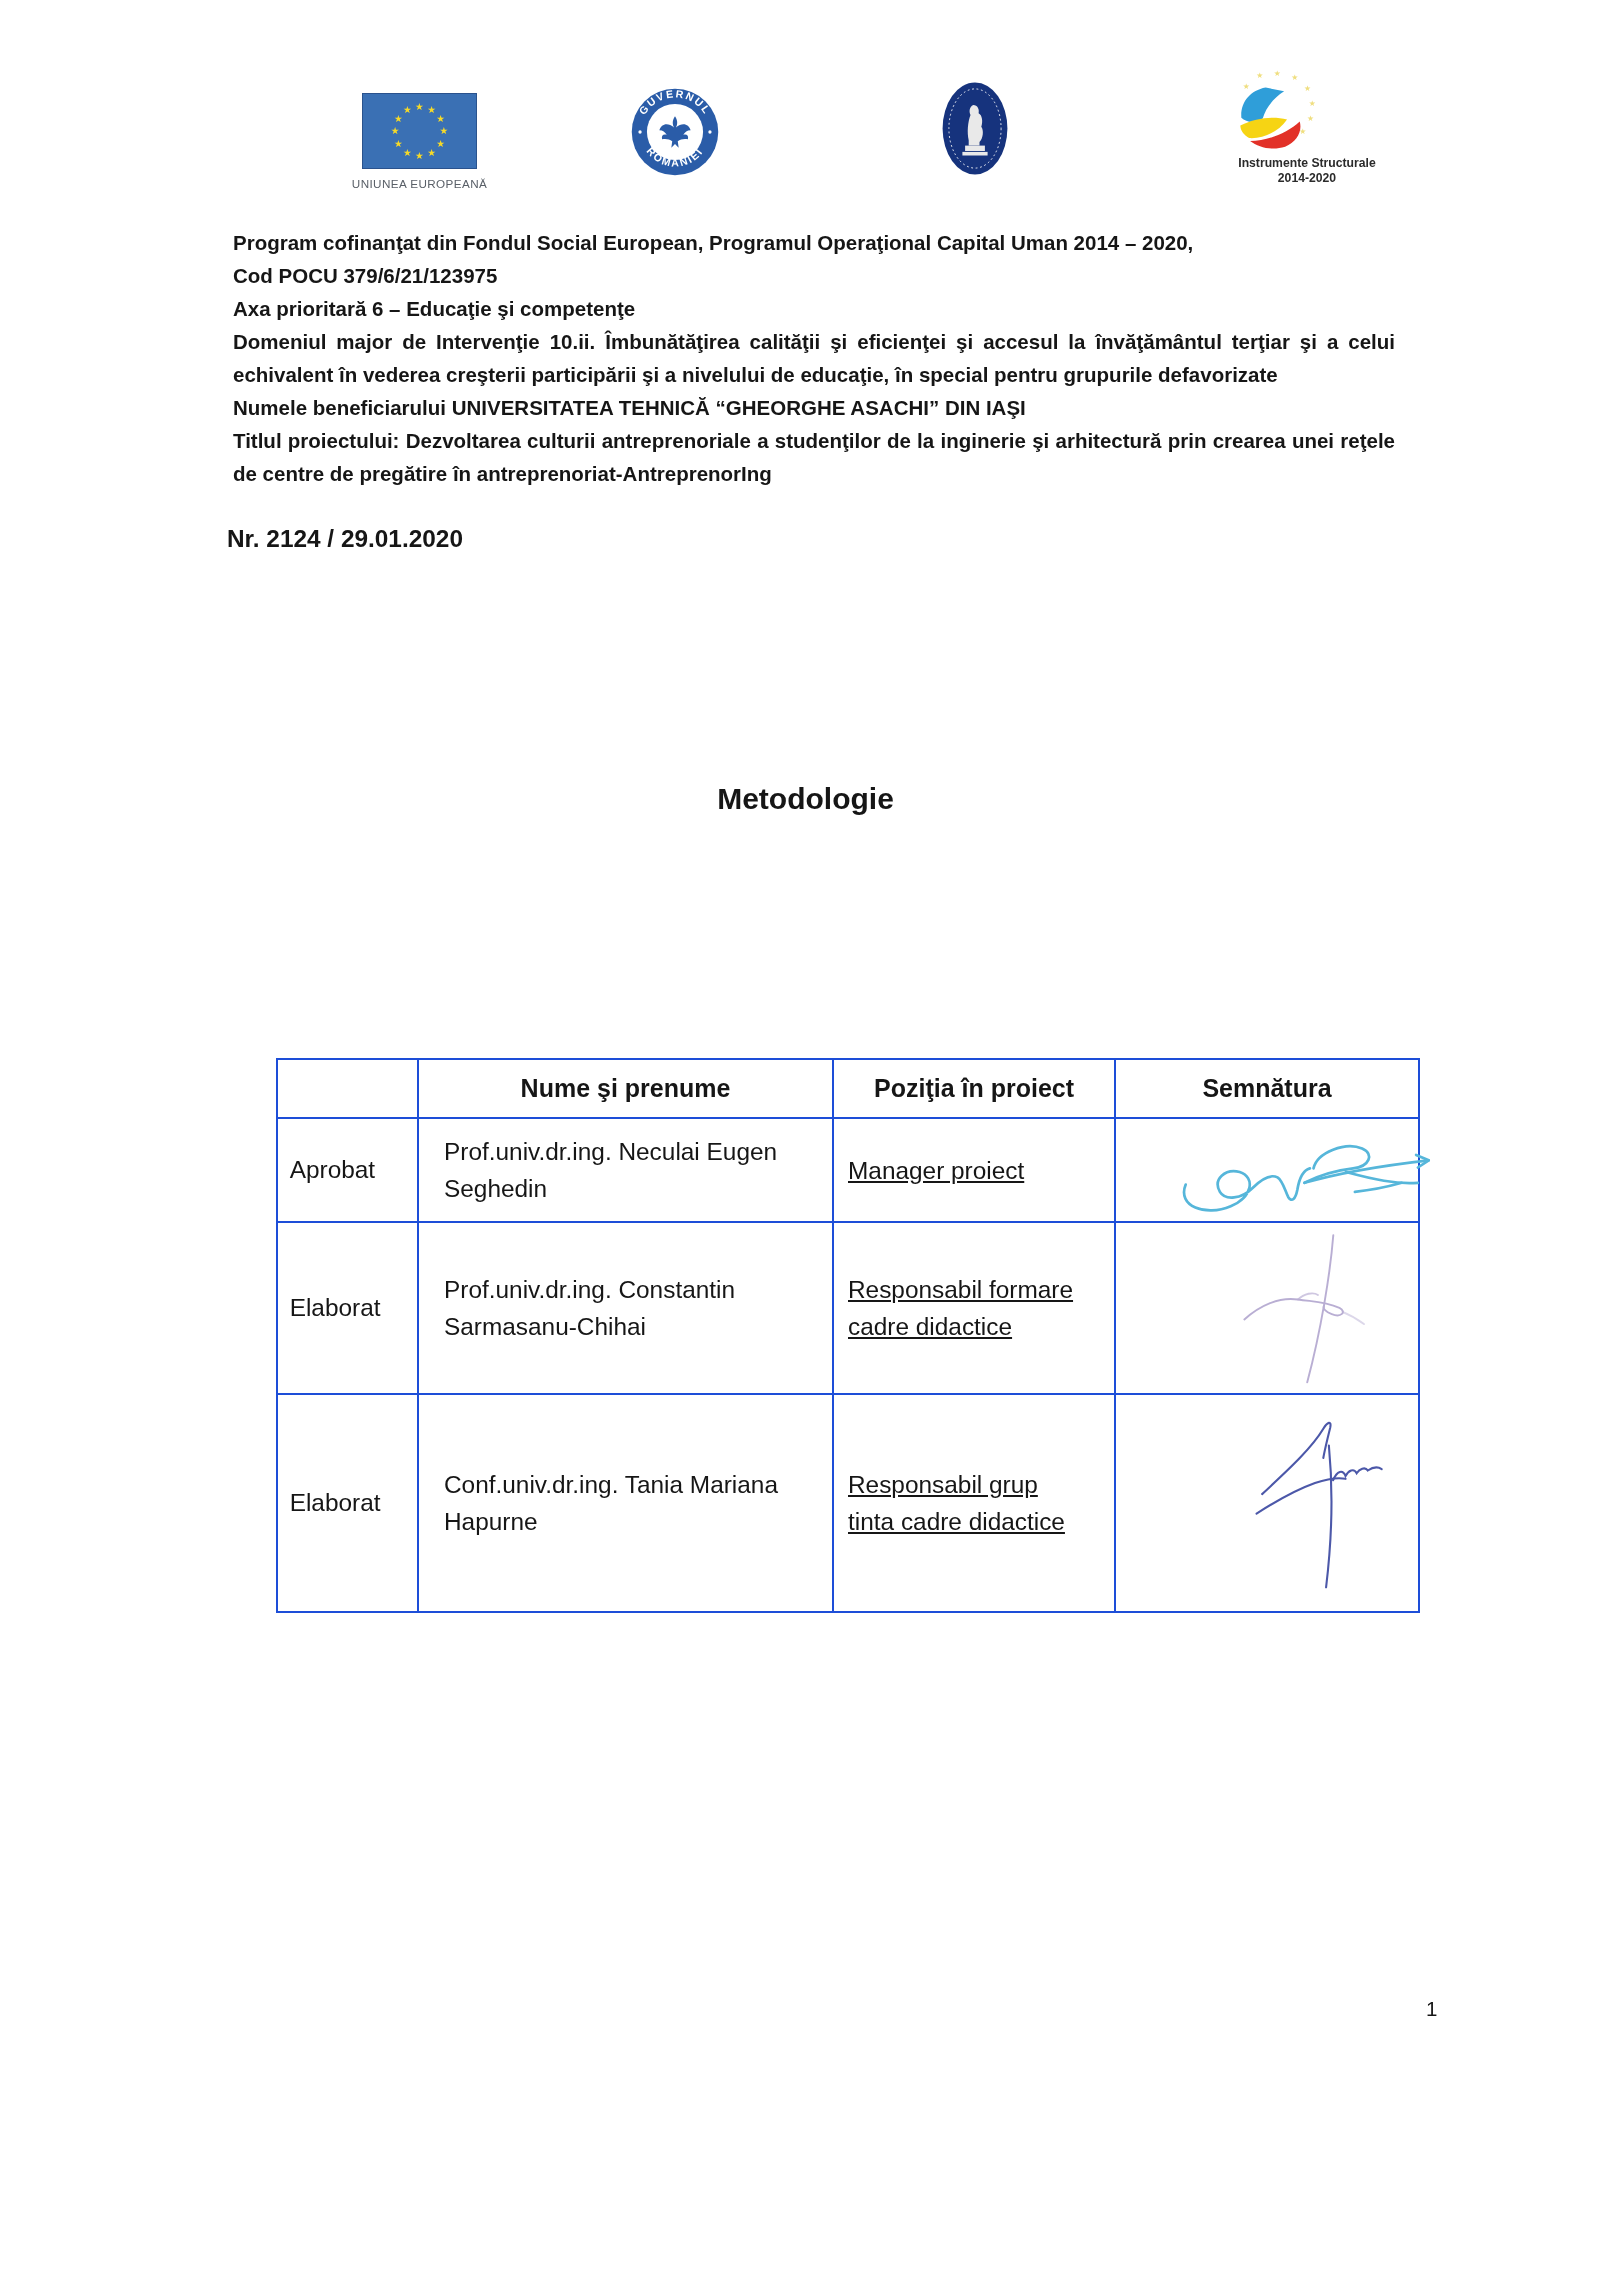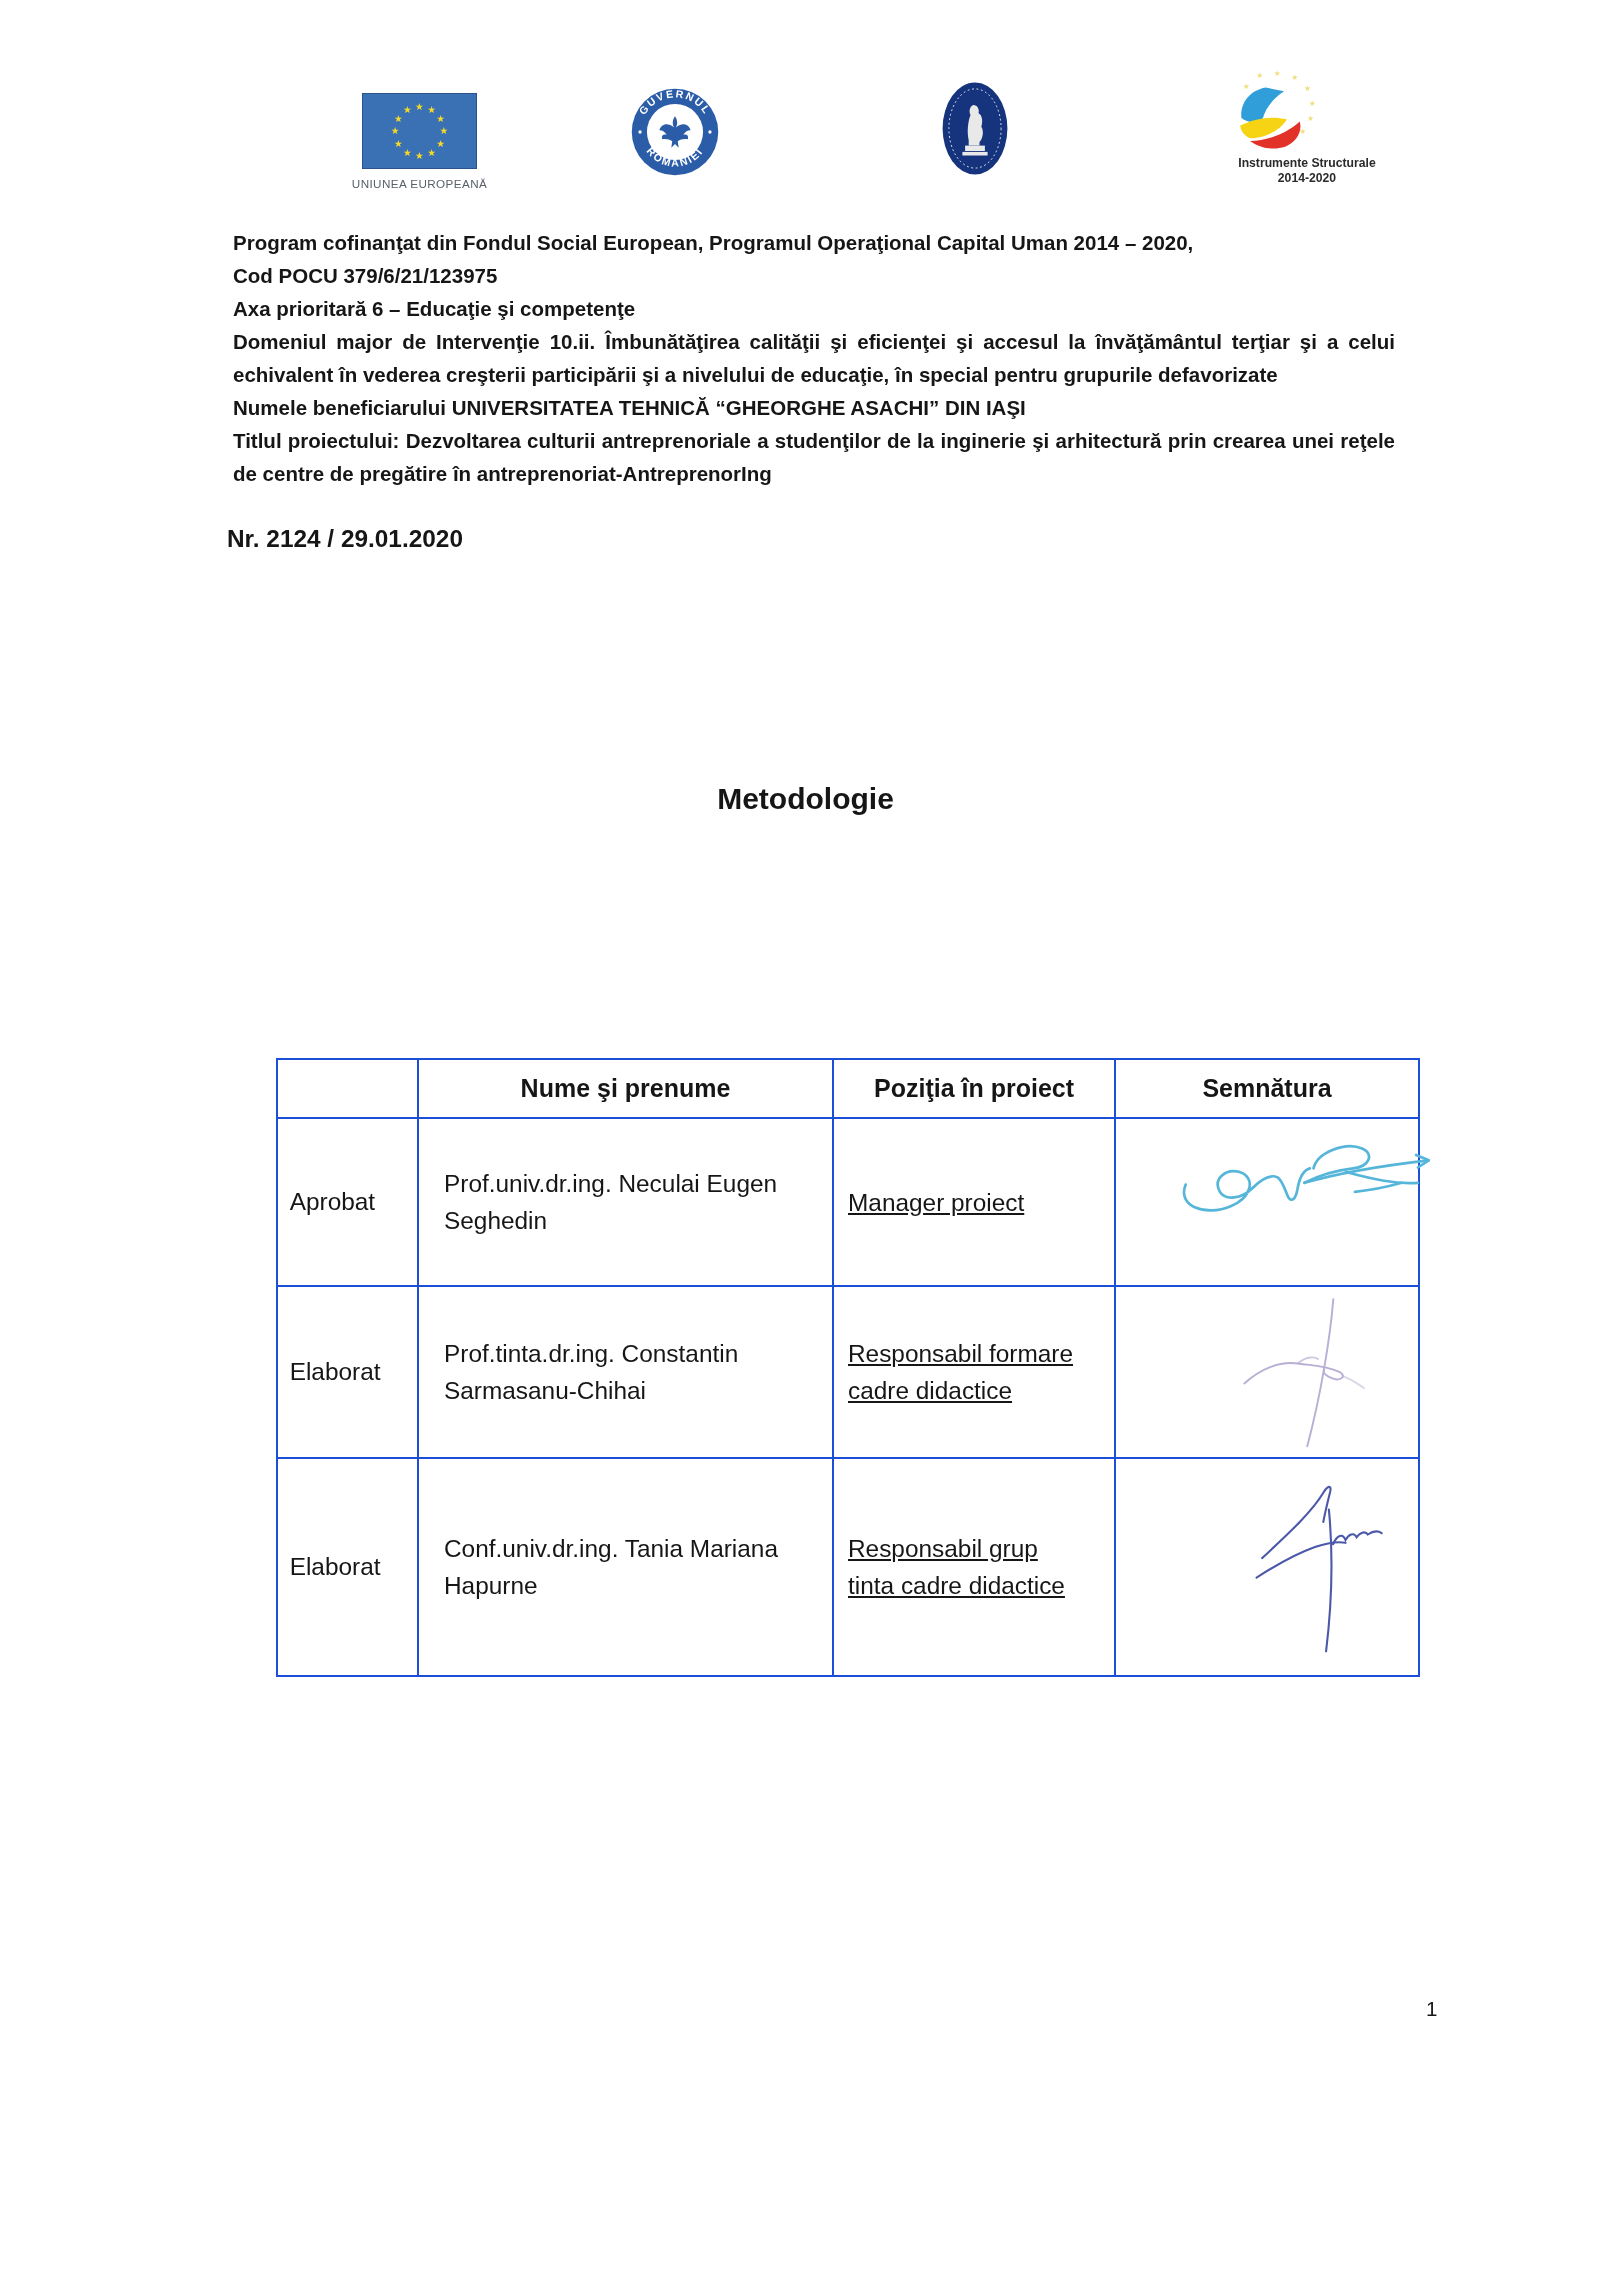--- a/index.html
+++ b/index.html
@@ -83,21 +83,21 @@
     vertical-align: middle;
   }
   .sign-table { border: 2.9px solid #1d1d1d; }
   .sign-table th {
     height: 59px;
     font-size: 25px;
     font-weight: bold;
     text-align: center;
   }
   .sign-table td { font-size: 24.4px; font-weight: normal; }
-  tr.row-1 { height: 168px; margin-left: 31px; }
+  tr.row-1 { height: 104px; margin-left: 31px; }
   tr.row-2 { height: 172px; }
   tr.row-3 { height: 218px; }
   td.cell-role { padding-left: 11.7px; }
   td.cell-name { padding: 0 19.5px 0 25px; line-height: 37px; }
   td.cell-position { padding: 0 35px 0 14px; line-height: 37px; text-decoration: underline; }
   td.cell-signature { position: relative; overflow: visible; }
   .sig { position: absolute; }
   .sig-1 { left: 47px; top: 7.8px; }
   .sig-2 { left: 109px; top: 5.9px; }
   .sig-3 { left: 135px; top: 9.8px; }
@@ -227,21 +227,21 @@
           <path d="M150,62 C185,52 235,43 288,37"></path>
           <path d="M288,37 L274,31 M288,37 L276,45"></path>
           <path d="M196,50 C226,58 252,64 276,62"></path>
           <path d="M206,72 C226,70 244,66 258,62"></path>
         </svg>
       </td>
     </tr>
 
     <tr class="row-2">
       <td class="cell-role">Elaborat</td>
-      <td class="cell-name">Prof.tinta.dr.ing. Constantin Sarmasanu-Chihai</td>
+      <td class="cell-name">Prof.univ.dr.ing. Constantin Sarmasanu-Chihai</td>
       <td class="cell-position">Responsabil formare cadre didactice</td>
       <td class="cell-signature">
         <svg class="sig sig-2" width="166" height="161" viewBox="0 0 210 210" fill="none" stroke="#a89bc9" stroke-width="2.5" stroke-linecap="round" opacity="0.8">
           <path d="M138,8 C134,58 122,132 104,200"></path>
           <path d="M22,118 C42,100 68,88 92,92 C112,95 126,94 146,103 C156,108 148,116 136,111 C128,108 124,104 126,100"></path>
           <path d="M92,92 C100,84 112,82 118,86" opacity="0.7"></path>
           <path d="M150,108 C160,112 170,118 178,124" opacity="0.5"></path>
         </svg>
       </td>
     </tr>

